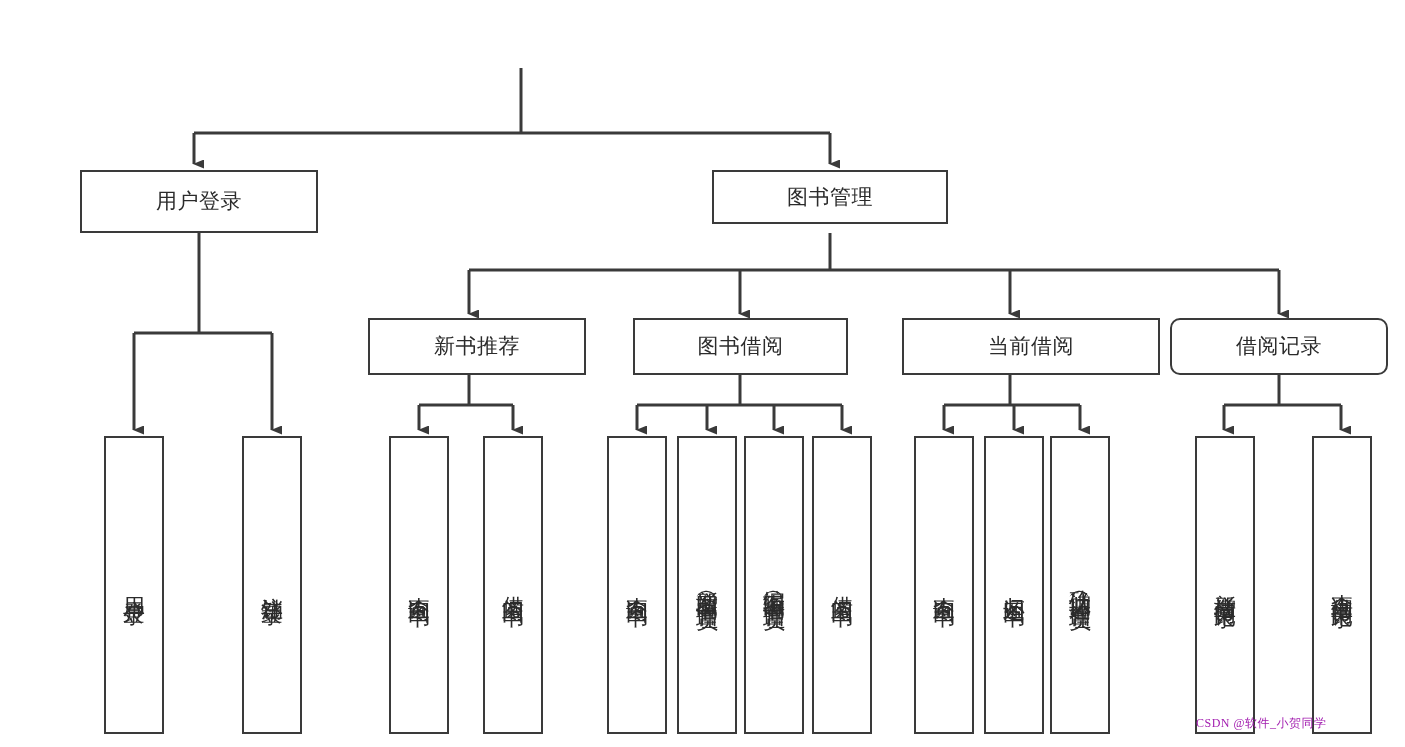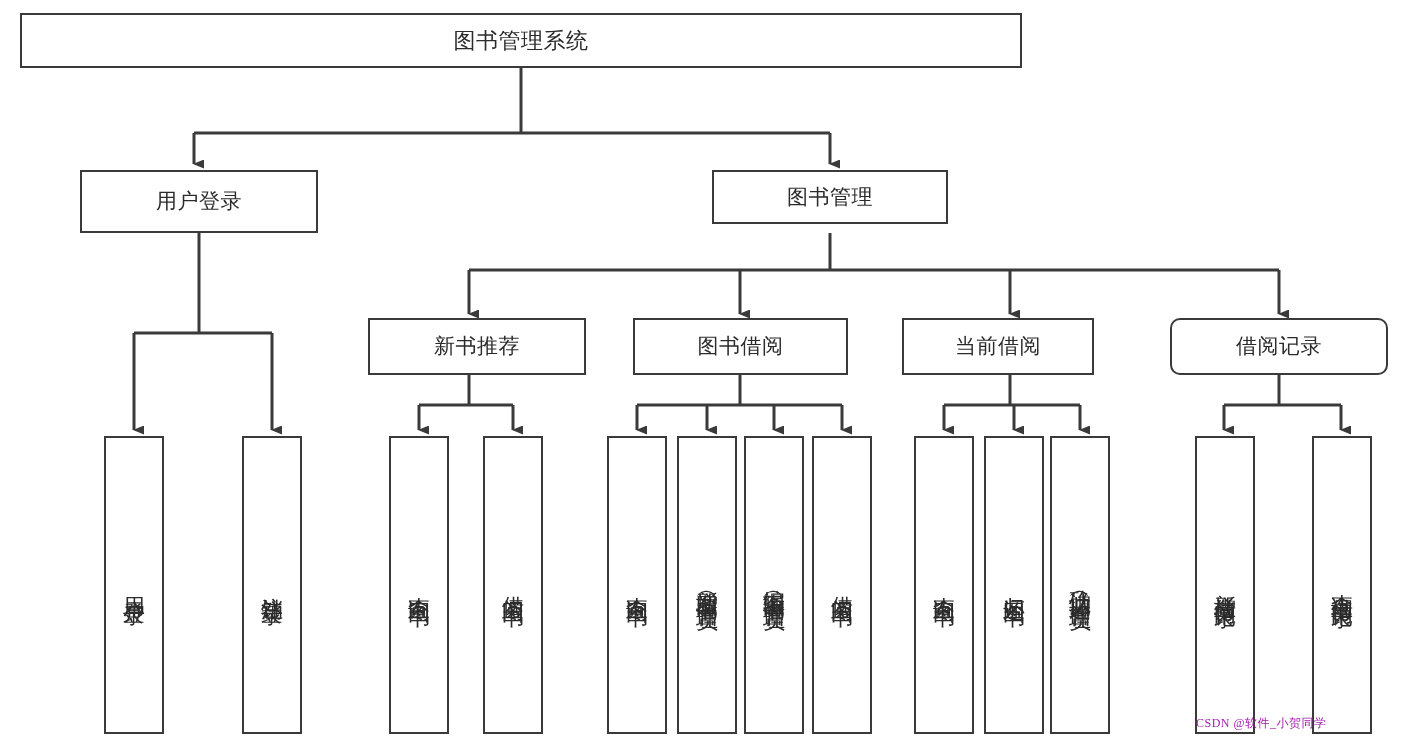--- a/index.html
+++ b/index.html
@@ -125,38 +125,35 @@
       <path d="M1014,405 L1014,430" marker-end="url(#arrowhead)"></path>
       <path d="M1080,405 L1080,430" marker-end="url(#arrowhead)"></path>
 
       <path d="M1279,375 L1279,405"></path>
       <path d="M1224,405 L1341,405"></path>
       <path d="M1224,405 L1224,430" marker-end="url(#arrowhead)"></path>
       <path d="M1341,405 L1341,430" marker-end="url(#arrowhead)"></path>
     </g>
   </svg>
 
-  <div class="node horiz root" style="left:20px; top:13px; width:1002px; height:55px;">
-    <span class="node-label">图书管理系统</span>
-  </div>
 
   <div class="node horiz" style="left:80px; top:170px; width:238px; height:63px;">
     <span class="node-label">用户登录</span>
   </div>
   <div class="node horiz" style="left:712px; top:170px; width:236px; height:54px;">
     <span class="node-label">图书管理</span>
   </div>
 
   <div class="node horiz" style="left:368px; top:318px; width:218px; height:57px;">
     <span class="node-label">新书推荐</span>
   </div>
   <div class="node horiz" style="left:633px; top:318px; width:215px; height:57px;">
     <span class="node-label">图书借阅</span>
   </div>
-  <div class="node horiz" style="left:902px; top:318px; width:192px; height:57px;">
+  <div class="node horiz" style="left:902px; top:318px; width:258px; height:57px;">
     <span class="node-label">当前借阅</span>
   </div>
   <div class="node horiz" style="left:1170px; top:318px; width:218px; height:57px;border-radius:10px;">
     <span class="node-label">借阅记录</span>
   </div>
 
   <div class="node vert" style="left:104px; top:436px; width:60px; height:298px;">
     <span class="node-label">用户登录</span>
   </div>
   <div class="node vert" style="left:242px; top:436px; width:60px; height:298px;">

